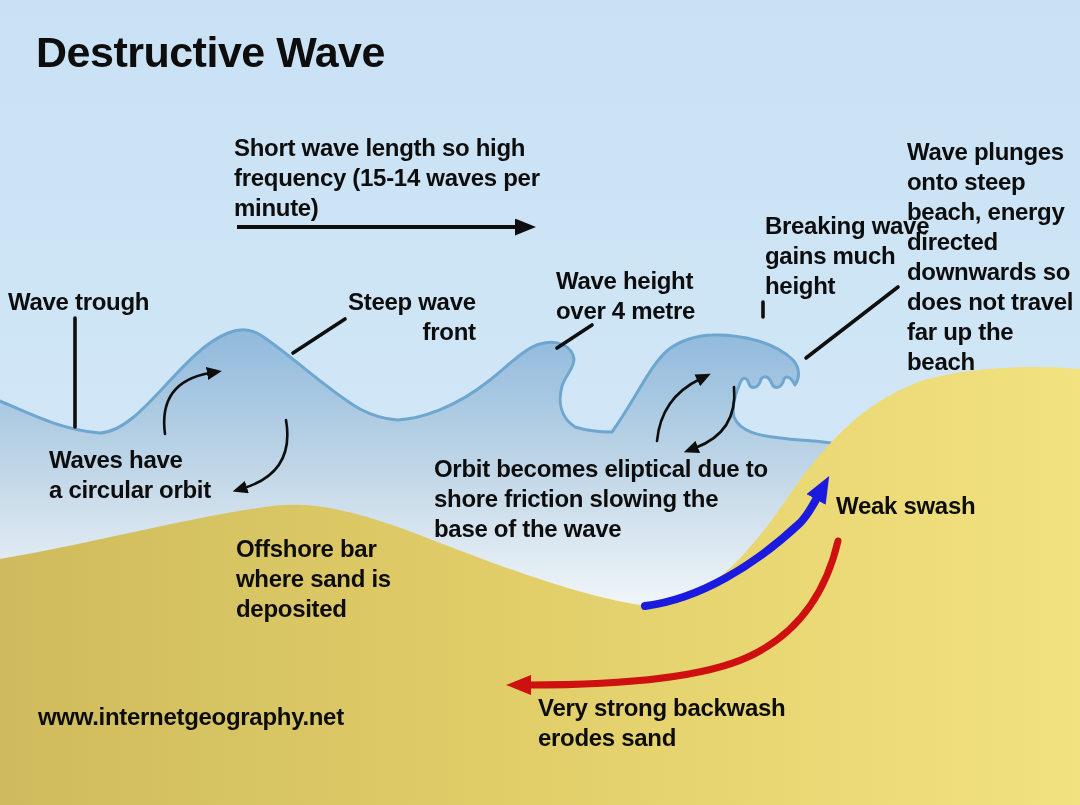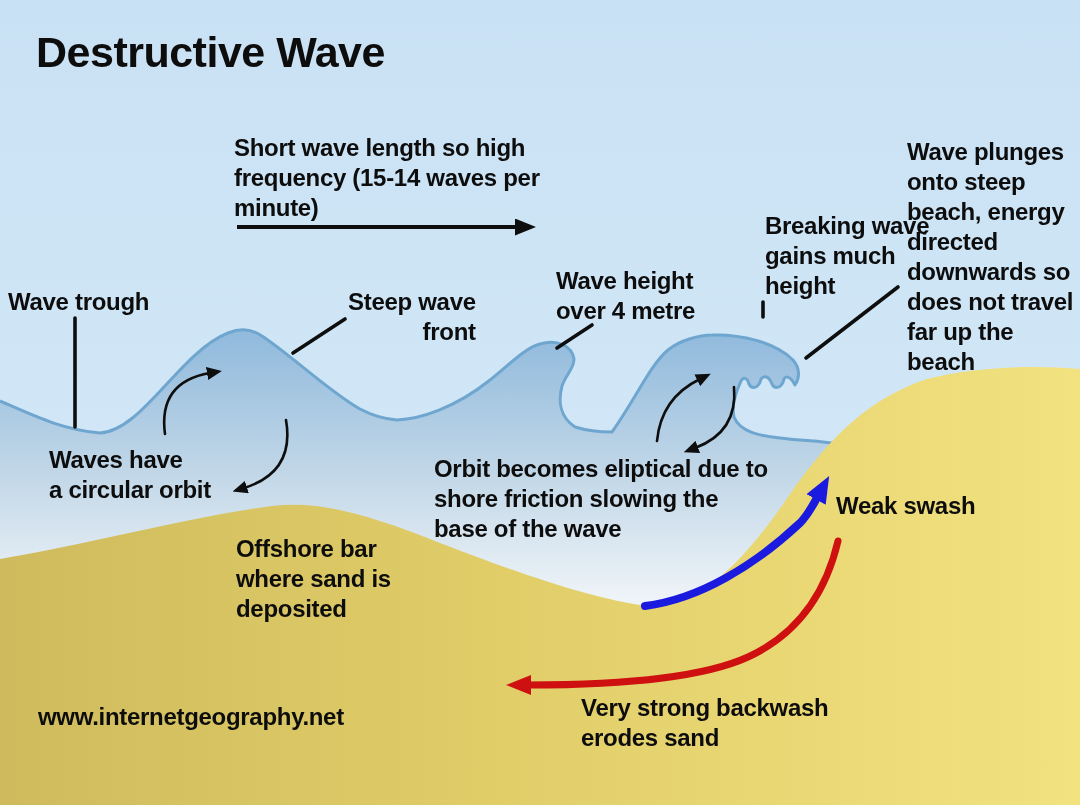--- a/index.html
+++ b/index.html
@@ -33,21 +33,21 @@
   .l-frequency{left:234px;top:133px;}
   .l-trough{left:8px;top:287px;}
   .l-steep{left:348px;top:287px;text-align:right;}
   .l-height{left:556px;top:266px;}
   .l-breaking{left:727px;top:211px;margin-left:38px;}
   .l-plunges{left:907px;top:137px;width:175px;}
   .l-circular{left:38px;top:445px;margin-left:11px;}
   .l-elliptical{left:434px;top:454px;}
   .l-offshore{left:236px;top:534px;}
   .l-swash{left:836px;top:491px;}
-  .l-backwash{left:538px;top:693px;margin-left:43px;}
+  .l-backwash{left:538px;top:693px;}
   .l-watermark{left:38px;top:702px;text-align:center;}
 </style>
 </head>
 <body>
 
 <div class="stage">
 
   <svg class="scene" width="1080" height="805" viewBox="0 0 1080 805">
     <defs>
       <linearGradient id="g-sea" gradientUnits="userSpaceOnUse" x1="0" y1="328" x2="0" y2="600">

